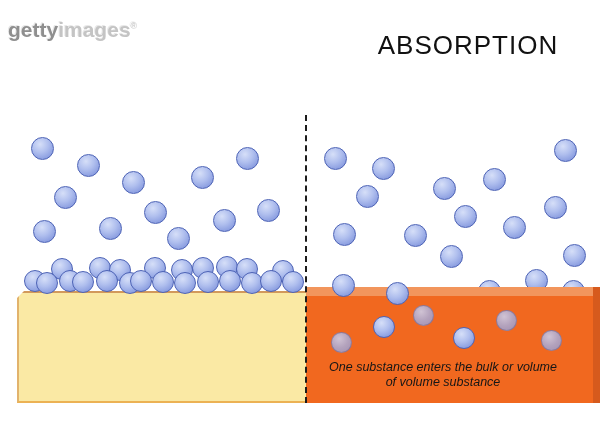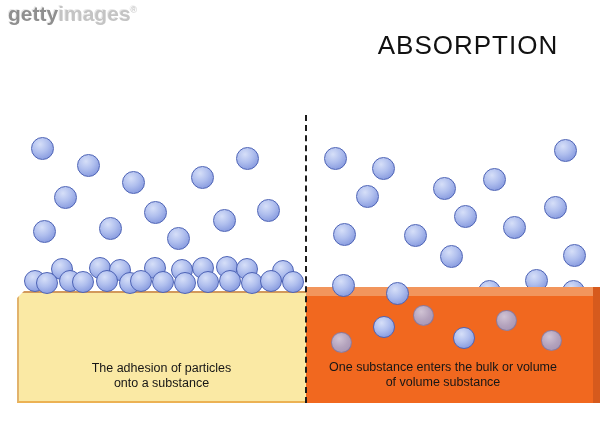--- a/index.html
+++ b/index.html
@@ -1,21 +1,21 @@
 <!DOCTYPE html>
 <html><head>
 <meta charset="utf-8">
 <style>
   html,body{margin:0;padding:0;background:#fff;}
   #scene{
     position:relative;width:612px;height:428px;background:#fff;overflow:hidden;
     font-family:"Liberation Sans", sans-serif;
   }
   
-  .watermark{position:absolute;left:8px;top:2px;font-size:21px;letter-spacing:0;
+  .watermark{position:absolute;left:8px;top:18px;font-size:21px;letter-spacing:0;
     text-shadow:1px 1px 0 #ffffff, -1px -1px 0 #e8e8e8; user-select:none;}
   .wm-getty{font-weight:bold;color:#8f8f8f;}
   .wm-images{font-weight:bold;color:#c4c4c4;}
   .wm-reg{font-size:9px;color:#c4c4c4;vertical-align:super;}
   
   .title{position:absolute;top:30px;font-size:26px;color:#111;letter-spacing:1px;
     text-align:center;white-space:nowrap;}
   .title-left{left:20px;width:300px;}
   .title-right{left:328px;width:280px;}
   
@@ -39,21 +39,21 @@
     background:var(--orange-fill);
   }
   .orange-top{position:absolute;left:0;top:0;right:7px;height:9px;
     background:var(--orange-top-face);z-index:2;}
   .orange-right{position:absolute;right:0;top:0;width:7px;height:100%;
     background:var(--orange-right-face);z-index:2;}
   
   .caption{position:absolute;text-align:center;font-size:12.5px;line-height:15px;
     color:var(--caption-color);z-index:3;}
   .caption-left{left:17px;width:289px;top:361px;}
-  .caption-right{left:306px;width:274px;top:360px;}
+  .caption-right{left:306px;width:274px;top:360px;font-style:italic;}
   
   .sphere{position:absolute;border-radius:50%;box-sizing:border-box;}
   .sphere.blue{
     background:radial-gradient(circle at 38% 30%, #d6dff8 0%, #b0bfee 42%, #8a9de0 78%, #7a8dd6 100%);
     border:1.5px solid #4d63b6;
   }
   .sphere.muted{
     background:radial-gradient(circle at 38% 30%, #d0c3d4 0%, #b4a3bd 50%, #a08fb0 100%);
     border:1px solid rgba(112,92,132,.55);
   }
@@ -73,24 +73,20 @@
 
   <div class="block block-yellow">
     <div class="bevel"></div>
   </div>
 
   <div class="block block-orange">
     <div class="orange-top"></div>
     <div class="orange-right"></div>
   </div>
 
-  <div class="caption caption-left">
-    <div>The adhesion of particles</div>
-    <div>onto a substance</div>
-  </div>
   <div class="caption caption-right">
     <div>One substance enters the bulk or volume</div>
     <div>of volume substance</div>
   </div>
 
 <div class="sphere blue" style="left: 30.5px; top: 136.5px; width: 23px; height: 23px; z-index: 3;"></div>
     <div class="sphere blue" style="left: 76.5px; top: 153.5px; width: 23px; height: 23px; z-index: 3;"></div>
     <div class="sphere blue" style="left: 121.5px; top: 170.5px; width: 23px; height: 23px; z-index: 3;"></div>
     <div class="sphere blue" style="left: 190.5px; top: 165.5px; width: 23px; height: 23px; z-index: 3;"></div>
     <div class="sphere blue" style="left: 235.5px; top: 146.5px; width: 23px; height: 23px; z-index: 3;"></div>

